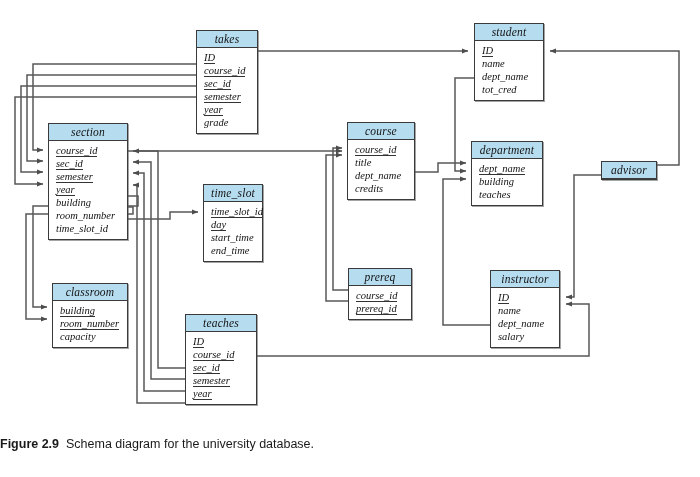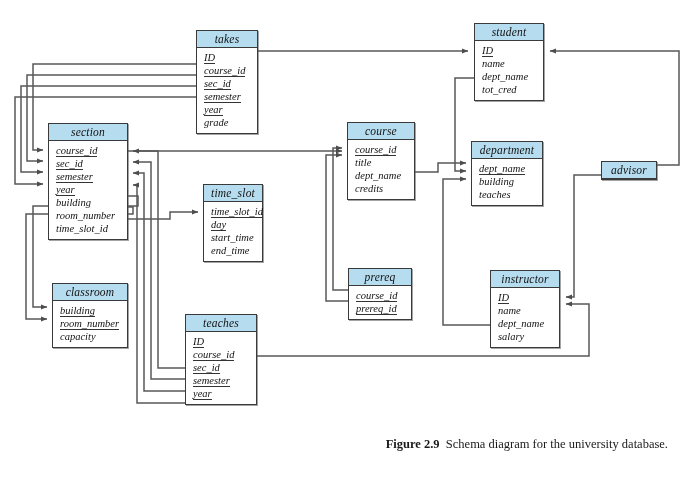--- a/index.html
+++ b/index.html
@@ -57,22 +57,22 @@
   }
   .fld span.u {
     border-bottom: 1px solid #333333;
     padding-bottom: 0px;
   }
   #caption {
     position: absolute;
     left: 0;
     top: 437px;
     width: 668px;
-    text-align: right;
-    font-family: Liberation Serif, serif;
+    text-align: left;
+    font-family: Liberation Sans, sans-serif;
     font-size: 12.5px;
     color: #1a1a1a;
     white-space: nowrap;
   }
   #caption .fignum {
     font-weight: bold;
   }
 </style>
 </head>
 <body>

